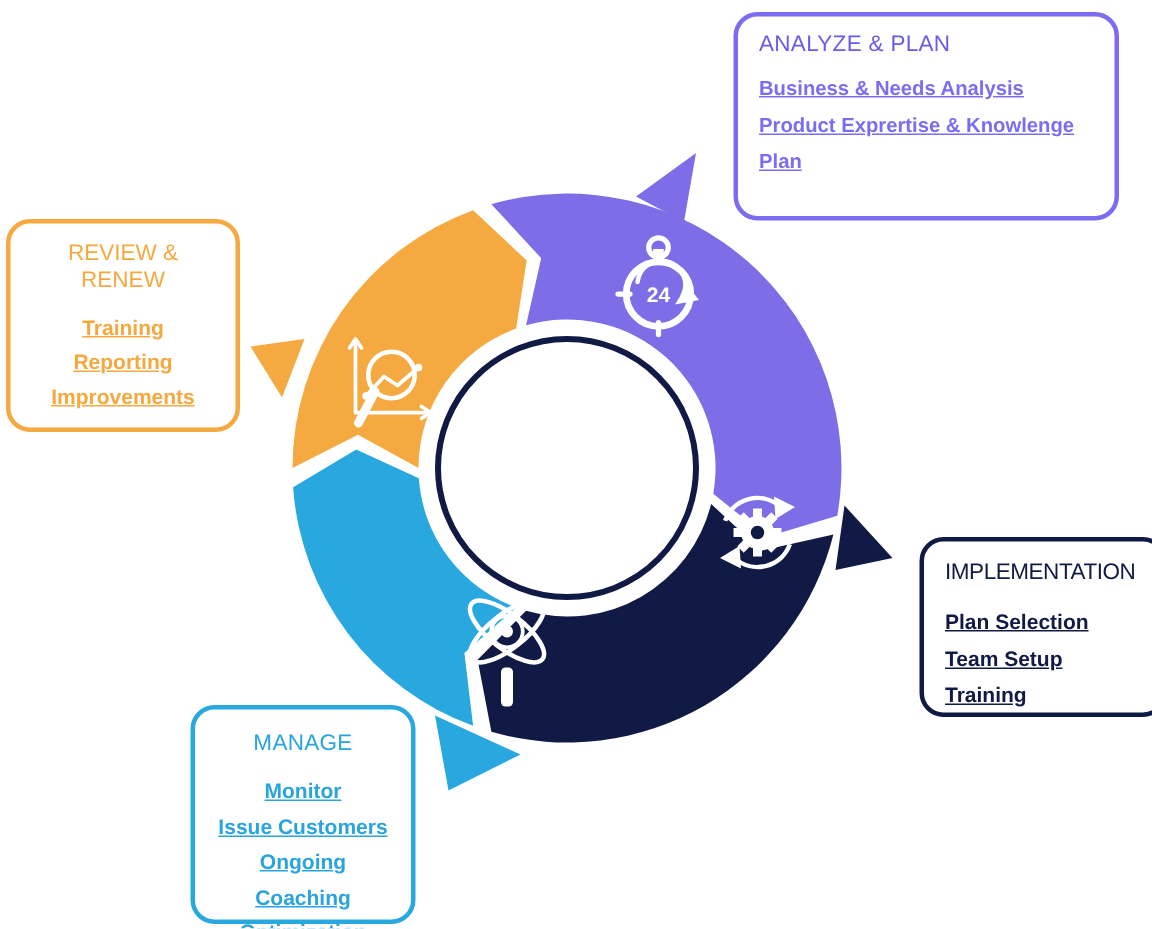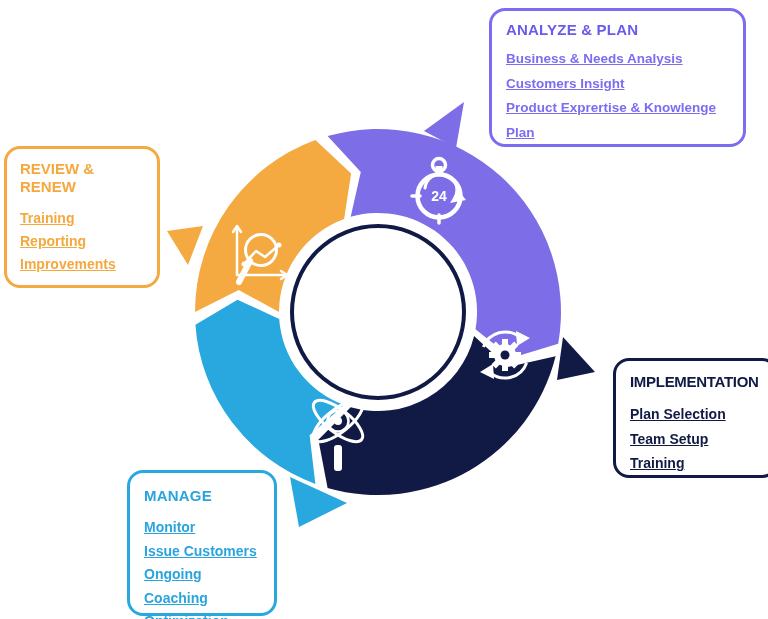--- a/index.html
+++ b/index.html
@@ -4,43 +4,43 @@
 <style>
   html,body{margin:0;padding:0;background:#fff;}
   .canvas{
     position:relative;width:768px;height:619px;background:#ffffff;
     overflow:hidden;font-family:"Liberation Sans",sans-serif;
   }
   .cycle-svg{position:absolute;left:0;top:0;}
   .callout{
     position:absolute;background:#ffffff;border-radius:16px;box-sizing:border-box;
   }
-  .callout .title{font-size:15px;font-weight:bold;line-height:18px;letter-spacing:.2px;}
+  .callout .title{font-size:15px;font-weight:normal;line-height:18px;letter-spacing:.2px;}
   .callout .item{font-size:14px;font-weight:bold;text-decoration:underline;}
   .callout-analyze{
     left:489px;top:8px;width:257px;height:139px;
     border:3px solid #7b6cf2;color:#7b6cf2;padding:10px 14px;
   }
   .callout-analyze .title{color:#6a5beb;margin-bottom:8px;}
   .callout-analyze .item{font-size:13.5px;line-height:24.5px;white-space:nowrap;}
   .callout-review{
     left:4px;top:146px;width:156px;height:142px;
-    border:3px solid #f4a941;color:#f5a83e;padding:11px 13px;text-align:left;
+    border:3px solid #f4a941;color:#f5a83e;padding:11px 13px;text-align:center;
   }
   .callout-review .title{margin-bottom:11px;letter-spacing:0;}
   .callout-review .item{line-height:23px;}
   .callout-implementation{
     left:613px;top:358px;width:165px;height:120px;
     border:3px solid #101a44;color:#101a44;padding:12px 14px;
   }
   .callout-implementation .title{margin-bottom:11px;letter-spacing:-.3px;}
   .callout-implementation .item{line-height:24.5px;}
   .callout-manage{
     left:127px;top:470px;width:150px;height:146px;
-    border:3px solid #29a8e0;color:#29a4dd;padding:14px 14px;text-align:left;
+    border:3px solid #29a8e0;color:#29a4dd;padding:14px 14px;text-align:center;
   }
   .callout-manage .title{margin-bottom:11px;}
   .callout-manage .item{line-height:23.5px;}
 </style>
 </head>
 <body>
 
 <div class="canvas">
 
   <svg class="cycle-svg" width="768" height="619" viewBox="0 0 768 619">
@@ -112,21 +112,20 @@
       <circle cx="-14" cy="6" r="2.5" fill="#ffffff" stroke="none"></circle>
       <circle cx="21" cy="-13" r="2.5" fill="#ffffff" stroke="none"></circle>
       <circle cx="3" cy="-8" r="15.5" stroke-width="3"></circle>
       <line x1="-8" y1="3" x2="-19" y2="24" stroke-width="6"></line>
     </g>
   </svg>
 
   <div class="callout callout-analyze">
     <div class="title">ANALYZE &amp; PLAN</div>
     <div class="item">Business &amp; Needs Analysis</div>
-    <div class="item">Customers Insight</div>
     <div class="item">Product Exprertise &amp; Knowlenge</div>
     <div class="item">Plan</div>
   </div>
 
   <div class="callout callout-review">
     <div class="title">REVIEW &amp; RENEW</div>
     <div class="item">Training</div>
     <div class="item">Reporting</div>
     <div class="item">Improvements</div>
   </div>

